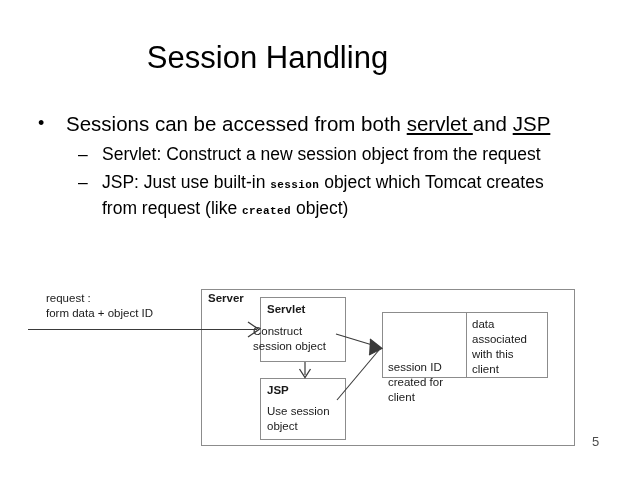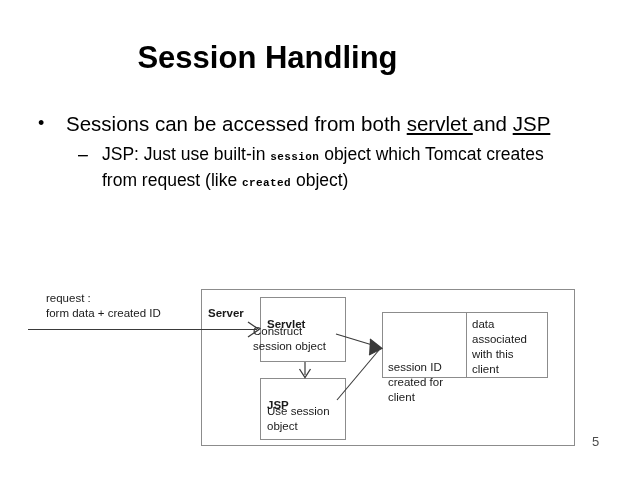--- a/index.html
+++ b/index.html
@@ -18,21 +18,21 @@
   }
 
   
   #slide-title {
     position: absolute;
     left: 0;
     top: 40px;
     width: 535px;
     text-align: center;
     font-size: 31px;
-    font-weight: bold;
+    font-weight: normal;
     letter-spacing: 0px;
     line-height: 36px;
     white-space: nowrap;
   }
 
   
   #bullets {
     position: absolute;
     left: 26px;
     top: 110px;
@@ -96,21 +96,21 @@
     pointer-events: none;
   }
   .dg-text {
     position: absolute;
     font-family: "Liberation Sans", sans-serif;
     font-size: 11.5px;
     line-height: 15px;
     color: #1a1a1a;
     white-space: pre-line;
   }
-  .dg-text.bold { font-weight: bold; margin-top: 15px; }
+  .dg-text.bold { font-weight: bold; }
 
   .dg-box {
     position: absolute;
     border: 1px solid #8c8c8c;
     box-sizing: border-box;
     background: transparent;
   }
 
   
   #request-label {
@@ -183,40 +183,40 @@
 
 <div id="slide-title">Session Handling</div>
 
 <div id="bullets">
 
   <div class="l1-item">
     <span class="bullet-dot">•</span><span>Sessions can be accessed from both </span><span class="u">servlet </span><span>and </span><span class="u">JSP</span>
   </div>
 
   <div class="l2-item">
-    <span class="dash">–</span>
+    <span class="dash">–</span><span>Servlet: Construct a new session object from the request</span>
   </div>
 
   <div class="l2-item">
     <span class="dash">–</span><span>JSP: Just use built-in </span><span class="code">session</span><span> object which Tomcat creates</span>
   </div>
   <div class="l2-line2">
     <span>from request (like </span><span class="code">created</span><span> object)</span>
   </div>
 
 </div>
 
 <div id="server-box" class="dg-box"></div>
 <div id="servlet-box" class="dg-box"></div>
 <div id="jsp-box" class="dg-box"></div>
 <div id="session-table" class="dg-box"></div>
 <div id="session-divider"></div>
 
 <div id="request-label" class="dg-text">request :
-form data + created ID</div>
+form data + object ID</div>
 <div id="server-label" class="dg-text bold">Server</div>
 <div id="servlet-title" class="dg-text bold">Servlet</div>
 <div id="servlet-body" class="dg-text">Construct
 session object</div>
 <div id="jsp-title" class="dg-text bold">JSP</div>
 <div id="jsp-body" class="dg-text">Use session
 object</div>
 <div id="cell-left-text" class="dg-text">session ID
 created for
 client</div>

